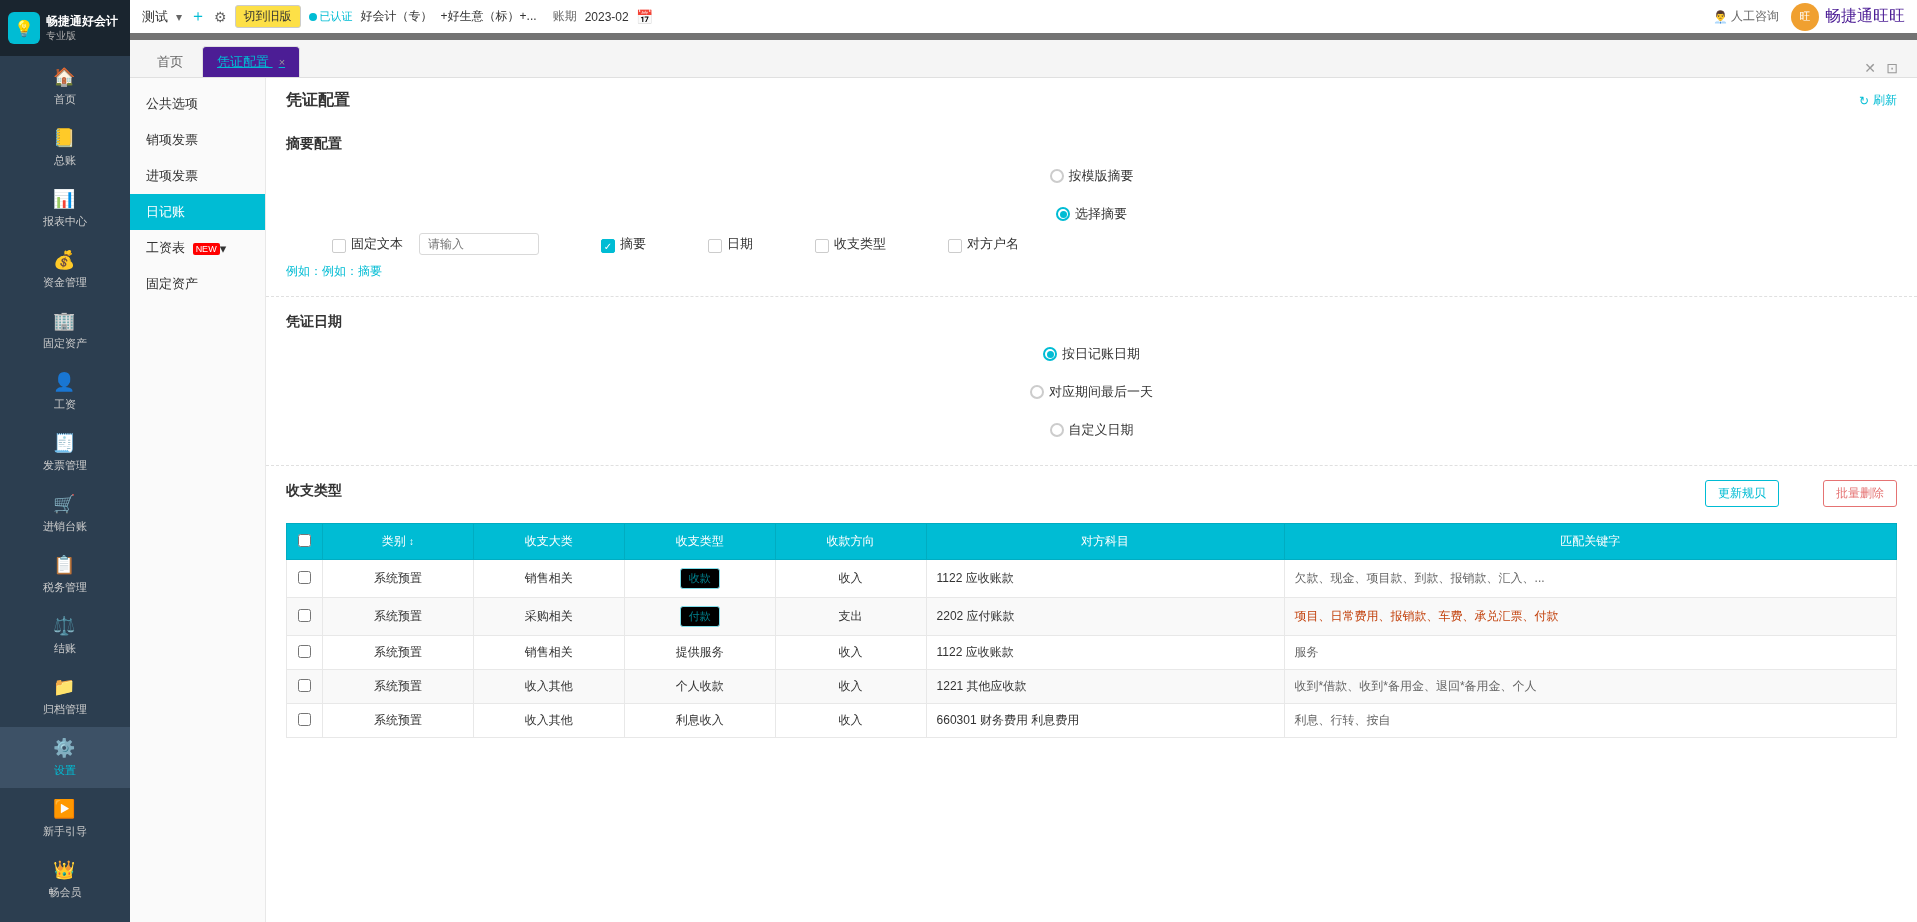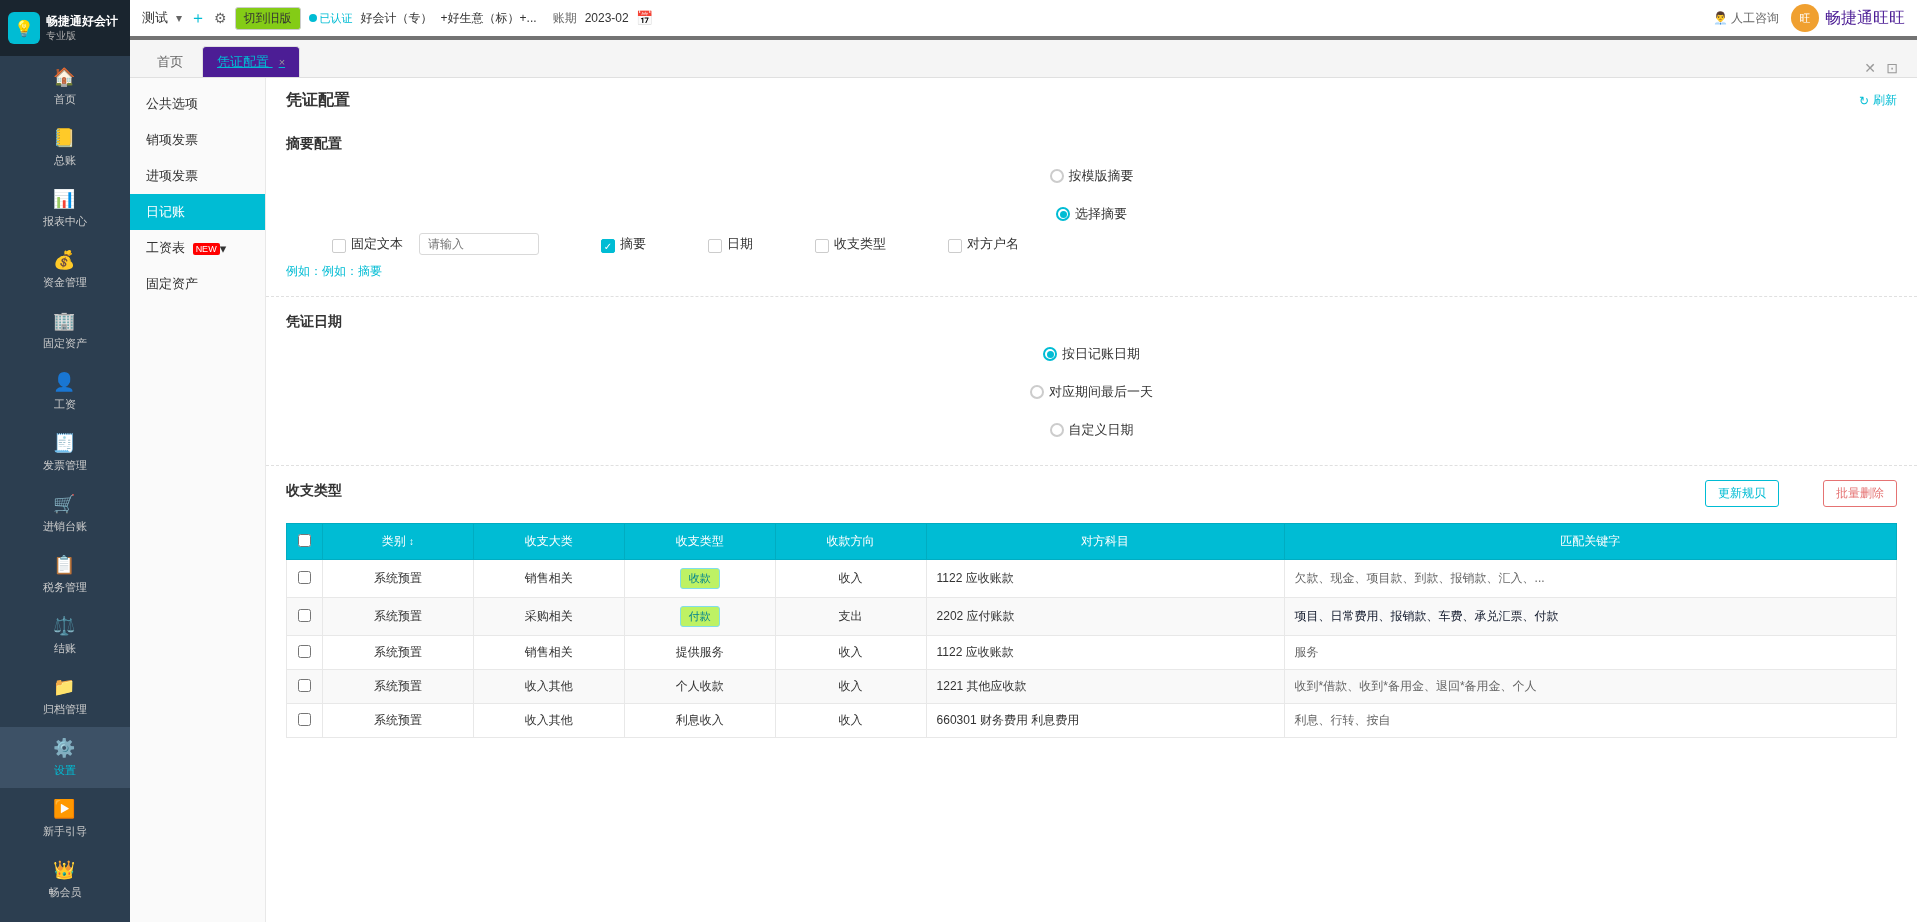--- a/index.html
+++ b/index.html
@@ -15,26 +15,26 @@
     .sidebar-nav { flex: 1; overflow-y: auto; }
     .sidebar-item { display: flex; flex-direction: column; align-items: center; padding: 10px 4px; cursor: pointer; color: #ccc; transition: background 0.2s; font-size: 12px; gap: 4px; }
     .sidebar-item.active { background: #3d5166; color: #00bcd4; }
     .sidebar-item .si-icon { font-size: 18px; }
     .sidebar-item .si-label { font-size: 11px; }
 
     
     .main-area { flex: 1; display: flex; flex-direction: column; overflow: hidden; }
 
     
-    .topbar { height: 40px; background: #fff; border-bottom: 4px solid #737373; display: flex; align-items: center; padding: 0 12px; gap: 8px; flex-shrink: 0; }
+    .topbar { height: 40px; background: #fff; border-bottom: 7px solid #737373; display: flex; align-items: center; padding: 0 12px; gap: 8px; flex-shrink: 0; }
     .topbar-title { font-size: 13px; color: #333; }
     .topbar-dropdown { color: #666; font-size: 12px; cursor: pointer; }
     .topbar-add { color: #00bcd4; font-size: 16px; cursor: pointer; }
     .topbar-settings { color: #666; font-size: 14px; cursor: pointer; }
-    .topbar-switch-btn { background: #84cc16; border: 1px solid #ccc; border-radius: 3px; padding: 2px 8px; font-size: 12px; cursor: pointer; color: #333; }
+    .topbar-switch-btn { background: #fde047; border: 1px solid #ccc; border-radius: 3px; padding: 2px 8px; font-size: 12px; cursor: pointer; color: #333; }
     .topbar-badge { display: flex; align-items: center; gap: 3px; font-size: 11px; color: #00bcd4; }
     .topbar-badge .dot { width: 8px; height: 8px; border-radius: 50%; background: #00bcd4; }
     .topbar-right { margin-left: auto; display: flex; align-items: center; gap: 12px; }
     .topbar-service { color: #666; font-size: 12px; cursor: pointer; display: flex; align-items: center; gap: 3px; }
     .topbar-user { display: flex; align-items: center; gap: 6px; cursor: pointer; }
     .topbar-avatar { width: 28px; height: 28px; border-radius: 50%; background: #f0a030; display: flex; align-items: center; justify-content: center; color: #fff; font-size: 11px; }
 
     
     .tabs-bar { height: 38px; background: #f5f5f5; border-bottom: 1px solid #e0e0e0; display: flex; align-items: flex-end; padding: 0 12px; flex-shrink: 0; }
     .tab { padding: 6px 14px; font-size: 13px; cursor: pointer; border-radius: 4px 4px 0 0; color: #666; background: transparent; border: 1px solid transparent; border-bottom: none; margin-right: 4px; }
@@ -83,21 +83,21 @@
     .table-actions { display: flex; justify-content: flex-end; gap: 8px; margin-bottom: 8px; }
     .table-btn { padding: 4px 12px; border-radius: 3px; font-size: 12px; cursor: pointer; border: 1px solid; }
     .table-btn.update { background: #fff; border-color: #00bcd4; color: #00bcd4; }
     .table-btn.delete { background: #fff; border-color: #e57373; color: #e57373; margin-left: 36px; }
 
     table { width: 100%; border-collapse: collapse; font-size: 12px; }
     table th { background: #00bcd4; color: #fff; padding: 9px 10px; text-align: center; font-weight: normal; border: 1px solid #00acc1; }
     table td { padding: 8px 10px; text-align: center; border: 1px solid #e8e8e8; color: #333; vertical-align: middle; }
     table tr:nth-child(even) td { background: #f9f9f9; }
     .th-checkbox { width: 36px; }
-    .tag-btn { display: inline-block; padding: 2px 8px; border-radius: 3px; font-size: 11px; background: #bef264; color: #00838f; border: 1px solid #80deea; cursor: pointer; }
+    .tag-btn { display: inline-block; padding: 2px 8px; border-radius: 3px; font-size: 11px; background: #000000; color: #00838f; border: 1px solid #80deea; cursor: pointer; }
     .td-left { text-align: left; }
 
     
     .window-controls { margin-left: auto; display: flex; gap: 6px; padding-right: 4px; }
     .wc-btn { width: 18px; height: 18px; border-radius: 2px; background: transparent; border: none; cursor: pointer; display: flex; align-items: center; justify-content: center; color: #999; font-size: 14px; }
   </style>
 </head>
 <body>
 
 <div class="sidebar">
@@ -345,21 +345,21 @@
     </tr>
               <tr>
       <td><input type="checkbox" style=""></td>
       <td>系统预置</td>
       <td>采购相关</td>
       <td>
         <span class="tag-btn">付款</span>
       </td>
       <td>支出</td>
       <td class="td-left">2202 应付账款</td>
-      <td class="td-left" style="color:#0f172a;max-width:280px;overflow:hidden;text-overflow:ellipsis;white-space:nowrap;">项目、日常费用、报销款、车费、承兑汇票、付款</td>
+      <td class="td-left" style="color:#c2410c;max-width:280px;overflow:hidden;text-overflow:ellipsis;white-space:nowrap;">项目、日常费用、报销款、车费、承兑汇票、付款</td>
     </tr>
               <tr>
       <td><input type="checkbox" style=""></td>
       <td>系统预置</td>
       <td>销售相关</td>
       <td>
         提供服务
       </td>
       <td>收入</td>
       <td class="td-left">1122 应收账款</td>

